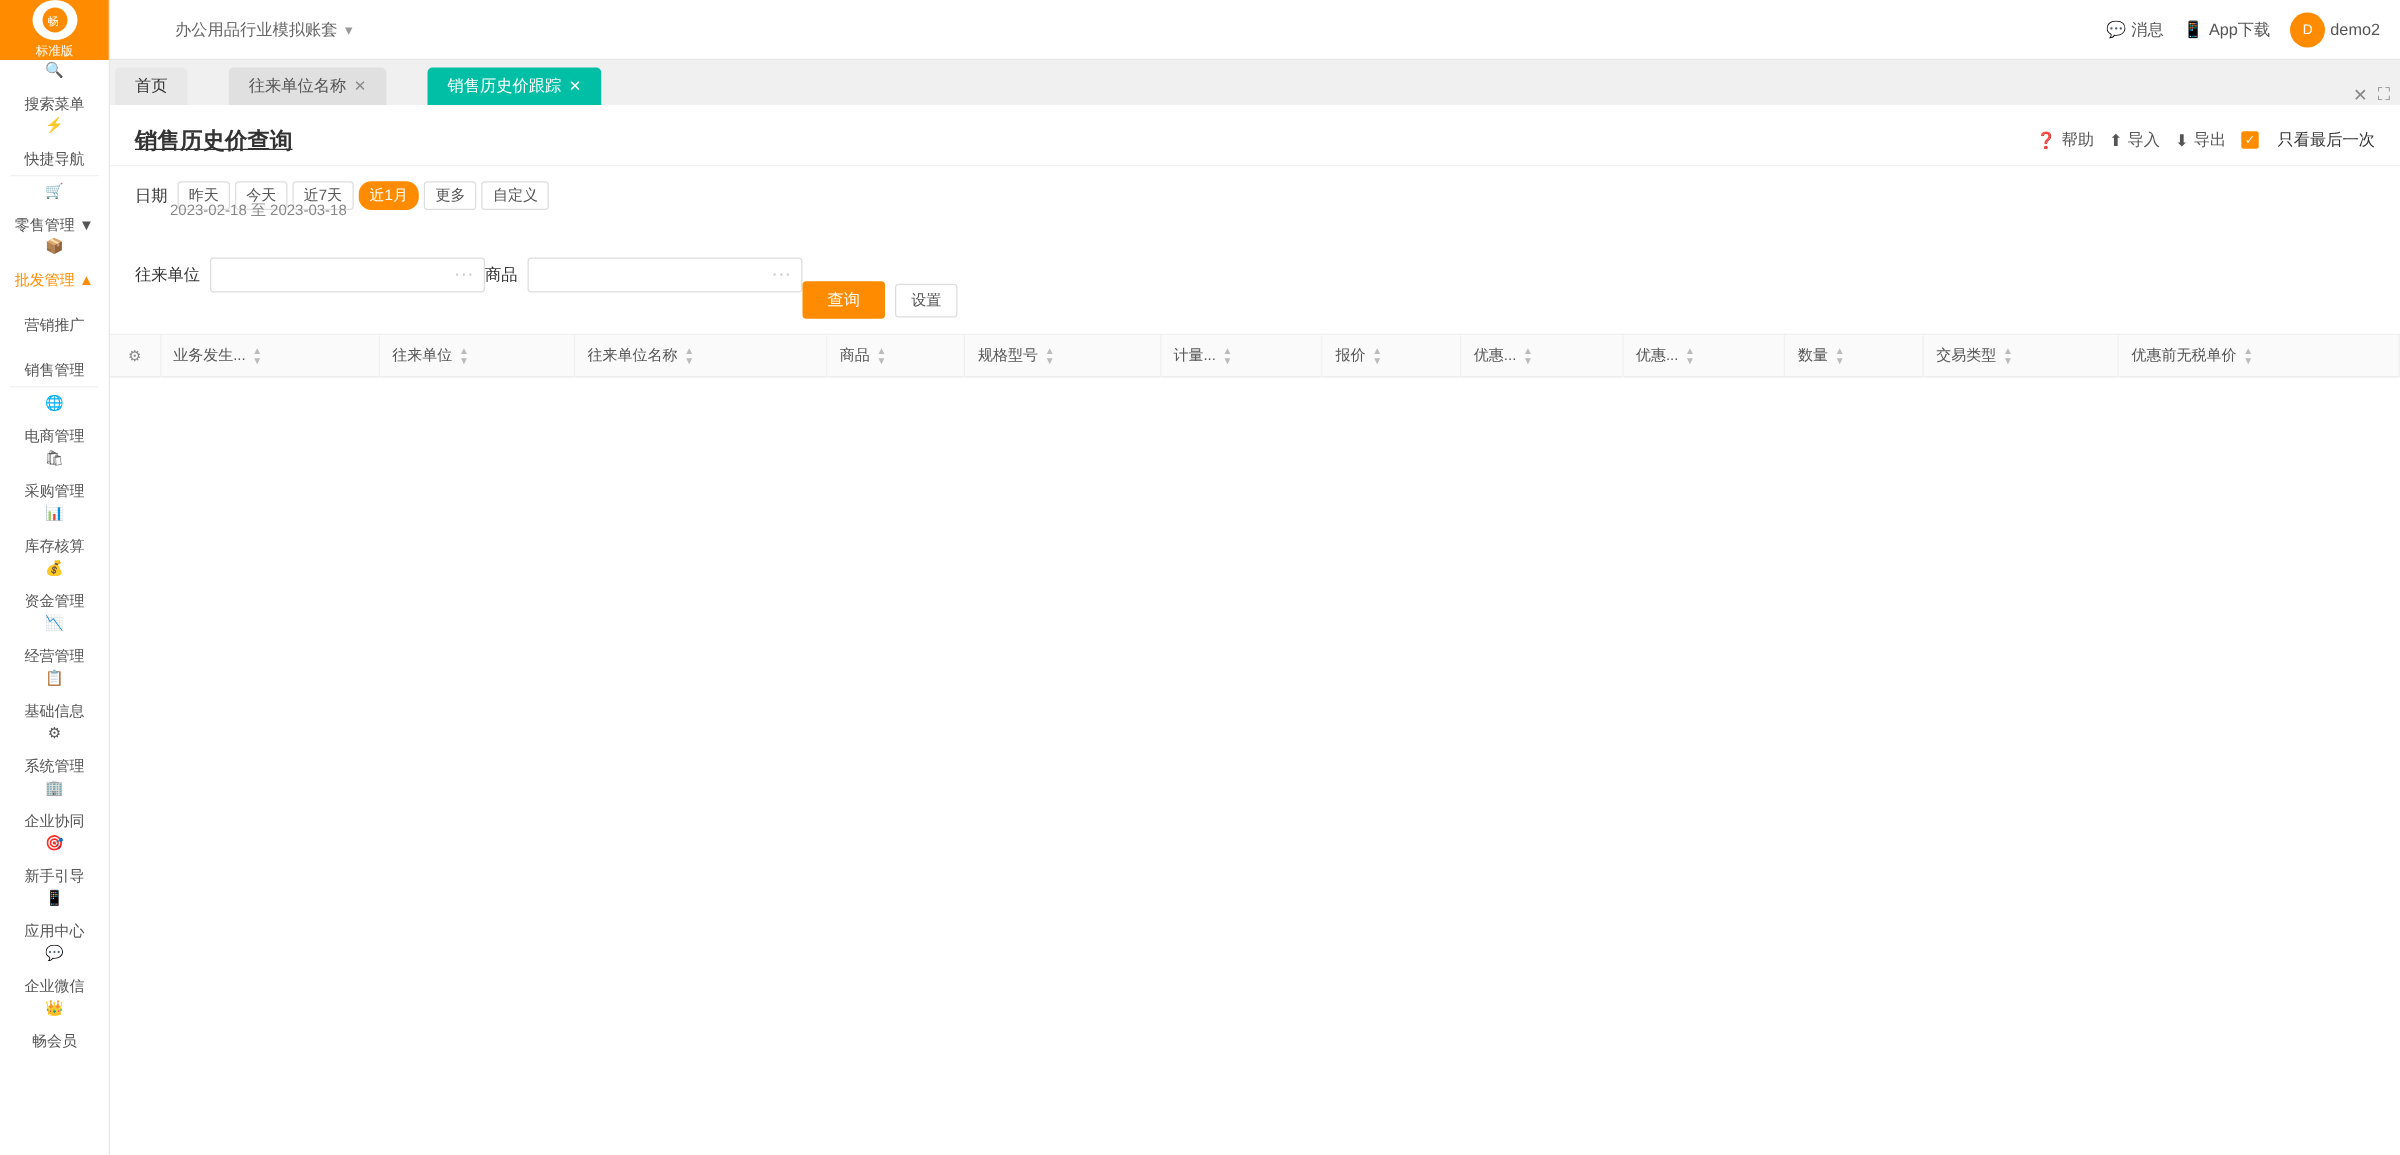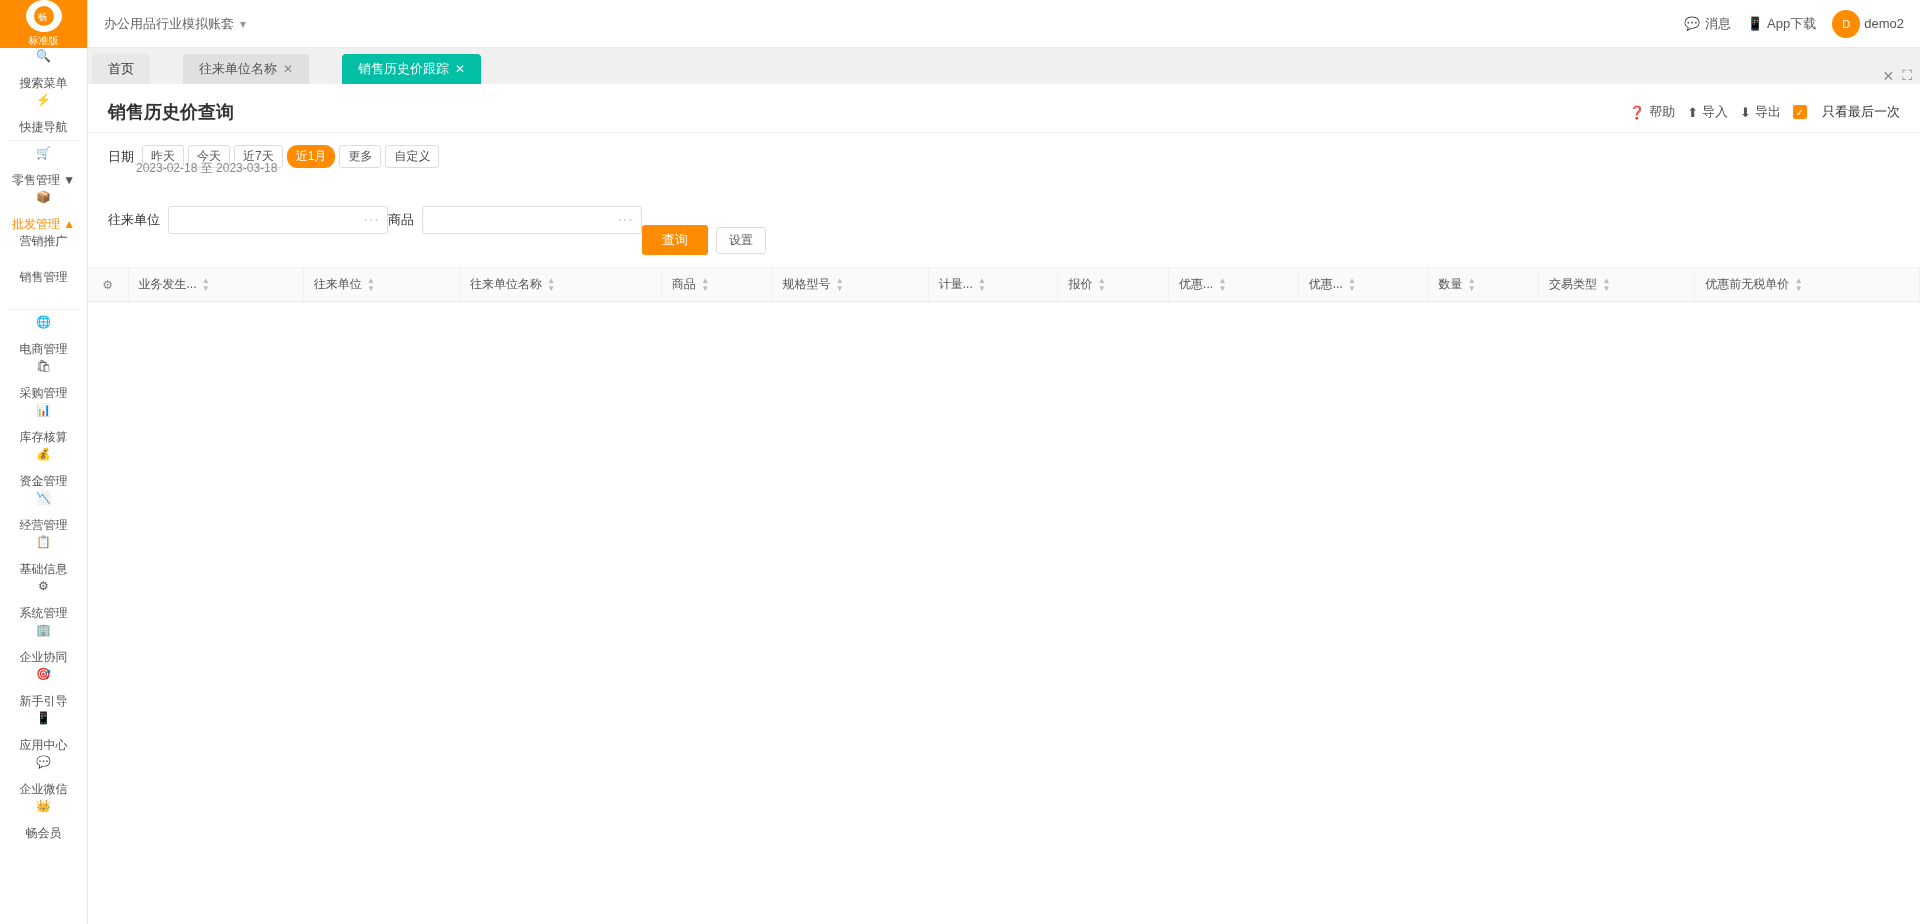--- a/index.html
+++ b/index.html
@@ -8,49 +8,49 @@
     
     .sidebar { width: 88px; background: #fff; height: 924px; display: flex; flex-direction: column; border-right: 1px solid #e8e8e8; flex-shrink: 0; }
     .sidebar-logo { height: 48px; background: #ff8c00; display: flex; align-items: center; justify-content: center; flex-direction: column; cursor: pointer; }
     .sidebar-logo-icon { width: 36px; height: 36px; background: #fff; border-radius: 50%; display: flex; align-items: center; justify-content: center; }
     .sidebar-logo-icon svg { width: 24px; height: 24px; }
     .sidebar-logo-text { font-size: 10px; color: #fff; margin-top: 2px; }
     .sidebar-item { height: 44px; display: flex; align-items: center; justify-content: center; cursor: pointer; font-size: 12px; color: #555; flex-direction: column; position: relative; }
     .sidebar-item.active { color: #ff8c00; }
     .sidebar-item-label { margin-top: 12px; }
     .sidebar-divider { height: 1px; background: #f0f0f0; margin: 4px 8px; }
-    .sidebar-sub-item { height: 36px; display: flex; align-items: flex-start; justify-content: center; cursor: pointer; font-size: 12px; color: #555; padding: 0 8px; }
+    .sidebar-sub-item { height: 36px; display: flex; align-items: flex-end; justify-content: center; cursor: pointer; font-size: 12px; color: #555; padding: 0 8px; }
 
     
     .main { flex: 1; display: flex; flex-direction: column; height: 924px; overflow: hidden; }
 
     
     .topbar { height: 48px; background: #fff; display: flex; align-items: center; padding: 0 16px; border-bottom: 1px solid #e8e8e8; flex-shrink: 0; }
-    .topbar-title { font-size: 13px; color: #666; flex: 1; display: flex; align-items: center; gap: 6px; }
+    .topbar-title { font-size: 13px; color: #666; flex: 1; display: flex; align-items: center; gap: 6px; margin-left: 36px; }
     .topbar-dropdown-icon { color: #999; font-size: 12px; cursor: pointer; }
     .topbar-actions { display: flex; align-items: center; gap: 16px; }
     .topbar-action { display: flex; align-items: center; gap: 4px; color: #555; font-size: 13px; cursor: pointer; }
     .avatar { width: 28px; height: 28px; border-radius: 50%; background: #ff8c00; display: flex; align-items: center; justify-content: center; color: #fff; font-size: 11px; }
 
     
     .tabs { height: 36px; background: #f0f0f0; display: flex; align-items: flex-end; padding: 0 0 0 0; flex-shrink: 0; gap: 29px; }
     .tab { height: 30px; padding: 0 16px; display: flex; align-items: center; gap: 6px; background: #e0e0e0; border-radius: 4px 4px 0 0; margin-left: 4px; cursor: pointer; font-size: 13px; color: #555; }
     .tab.home { background: #e8e8e8; color: #333; }
     .tab.active { background: #00bfa5; color: #fff; }
     .tab-close { font-size: 12px; cursor: pointer; color: #888; }
     .tab.active .tab-close { color: #fff; }
     .tab-controls { margin-left: auto; display: flex; align-items: center; gap: 8px; padding-right: 8px; }
     .tab-control-btn { font-size: 14px; color: #888; cursor: pointer; }
 
     
     .content { flex: 1; background: #fff; overflow: auto; display: flex; flex-direction: column; }
 
     
     .page-header { padding: 16px 20px 8px 20px; display: flex; align-items: center; justify-content: space-between; border-bottom: 1px solid #f0f0f0; flex-shrink: 0; }
-    .page-title { font-size: 18px; font-weight: bold; color: #333; }
+    .page-title { font-size: 18px; font-weight: bold; color: #333; text-decoration: underline; }
     .page-header-actions { display: flex; align-items: center; gap: 12px; }
     .header-action { display: flex; align-items: center; gap: 4px; font-size: 13px; color: #555; cursor: pointer; }
     .checkbox-label { display: flex; align-items: center; gap: 15px; font-size: 13px; color: #333; cursor: pointer; }
     .checkbox-checked { width: 14px; height: 14px; background: #ff8c00; border-radius: 2px; display: flex; align-items: center; justify-content: center; }
     .checkbox-checked::after { content: '✓'; color: #fff; font-size: 10px; }
 
     
     .filter-area { padding: 12px 20px; display: flex; align-items: center; flex-wrap: wrap; flex-shrink: 0; border-bottom: 1px solid #f0f0f0; }
     .filter-group { display: flex; align-items: center; gap: 8px; }
     .filter-label { font-size: 13px; color: #333; white-space: nowrap; }

